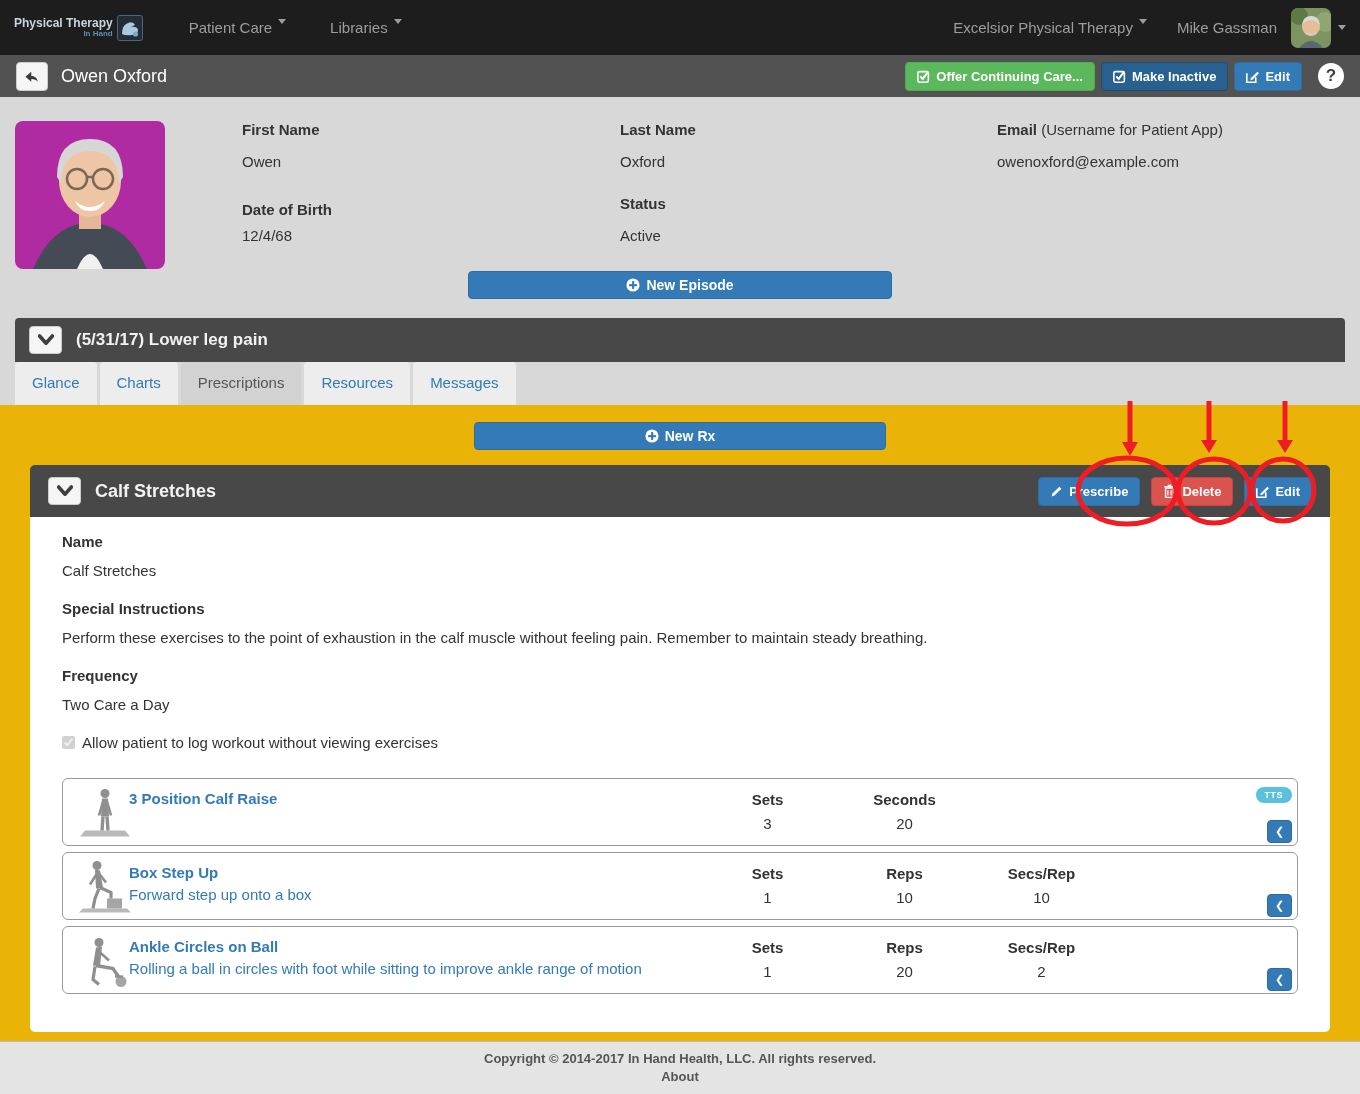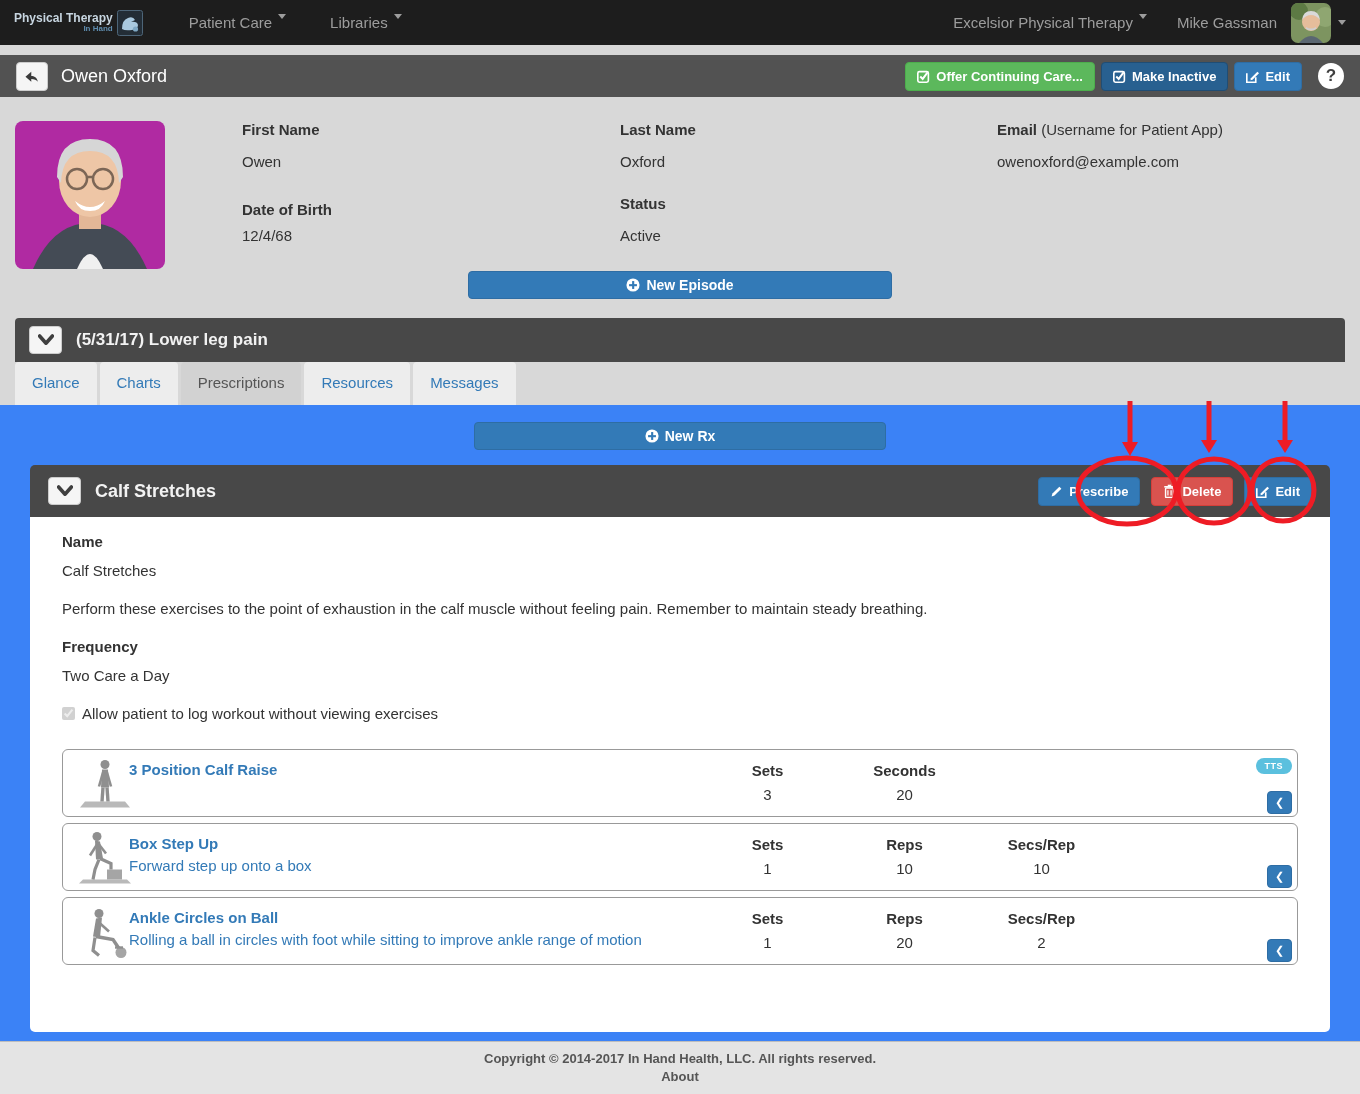--- a/index.html
+++ b/index.html
@@ -7,21 +7,21 @@
   body {
     font-family: "Liberation Sans", "DejaVu Sans", sans-serif;
     background: #d8d8d8;
     position: relative;
     overflow: hidden;
     color: #333;
   }
 
   
   .navbar {
-    position: absolute; top: 0; left: 0; right: 0; height: 45px;
+    position: absolute; top: 0; left: 0; right: 0; height: 55px;
     background: #1d1d1d;
     display: flex; align-items: center;
     padding: 0 14px;
   }
   .logo { display: flex; align-items: center; gap: 4px; margin-right: 46px; cursor: pointer; }
   .logo-text { text-align: right; line-height: 1.05; }
   .logo-line1 { color: #c7d5e0; font-size: 12px; font-weight: bold; letter-spacing: 0; }
   .logo-line2 { color: #5f8cae; font-size: 8px; font-weight: bold; }
   .logo-icon { width: 26px; height: 26px; }
   .nav-item {
@@ -100,21 +100,21 @@
   .tabs { position: absolute; top: 362px; left: 15px; right: 15px; height: 43px; display: flex; }
   .tab {
     height: 43px; line-height: 41px; padding: 0 17px; margin-right: 3px;
     background: #ededed; color: #337ab7; font-size: 15px;
     border-radius: 4px 4px 0 0; cursor: pointer;
   }
   .tab.active { background: #d2d2d2; color: #555; cursor: default; }
 
   .tab-content {
     position: absolute; top: 405px; left: 0; right: 0; height: 636px;
-    background: #3b82f6;
+    background: #eab308;
   }
   .new-rx-btn {
     position: absolute; left: 474px; top: 17px; width: 412px; height: 28px;
     justify-content: center; font-size: 14px;
   }
 
   
   .rx-panel {
     position: absolute; left: 30px; right: 30px; top: 60px; height: 567px;
     border-radius: 5px;
@@ -363,20 +363,21 @@
             <path d="M6 10 L14 2 L16 4 L8 12 L5.5 12.5 Z" fill="#fff"></path>
           </svg>
           <span>Edit</span>
         </div>
       </div>
     </div>
 
     <div class="rx-body">
       <div class="sec-label">Name</div>
       <div class="sec-value">Calf Stretches</div>
+      <div class="sec-label">Special Instructions</div>
       <div class="sec-value">Perform these exercises to the point of exhaustion in the calf muscle without feeling pain. Remember to maintain steady breathing.</div>
       <div class="sec-label">Frequency</div>
       <div class="sec-value">Two Care a Day</div>
       <div class="checkbox-row">
         <input type="checkbox" id="allow-log" disabled="" checked="" style="">
         <label for="allow-log">Allow patient to log workout without viewing exercises</label>
       </div>
       <div class="exercise-list" id="exercise-list">
           <div class="exercise-row">
             <div class="ex-thumb">

